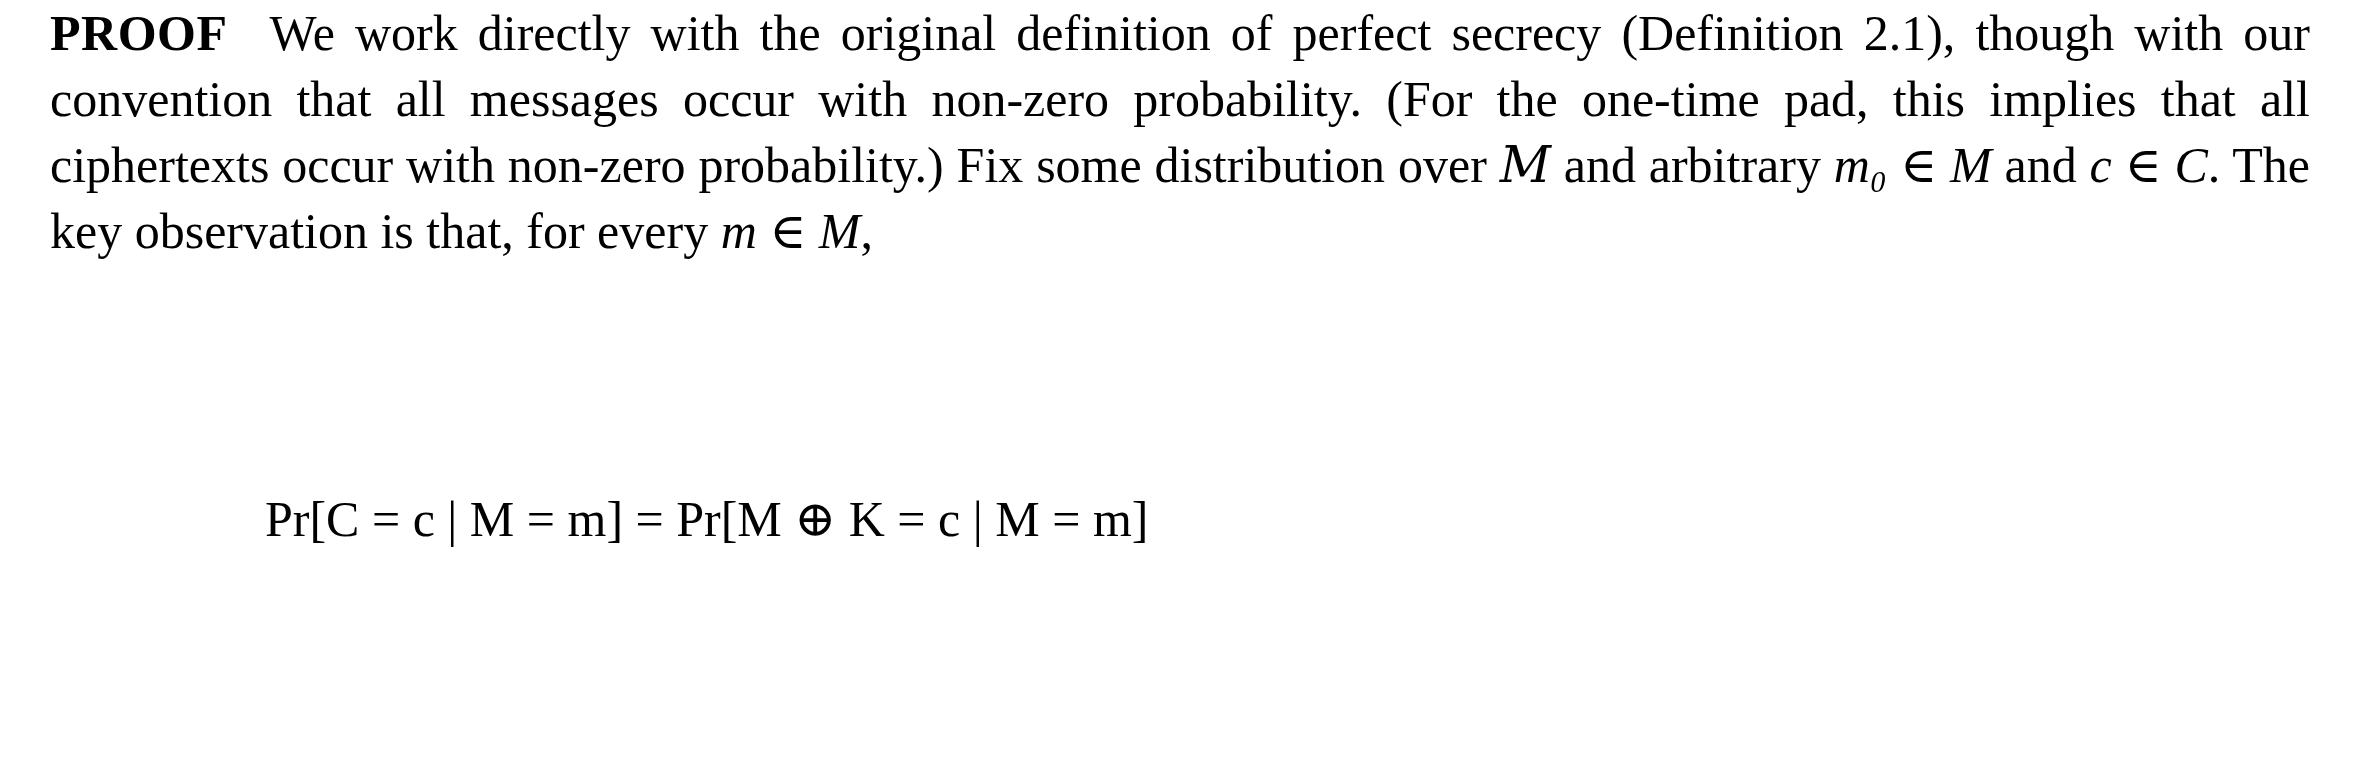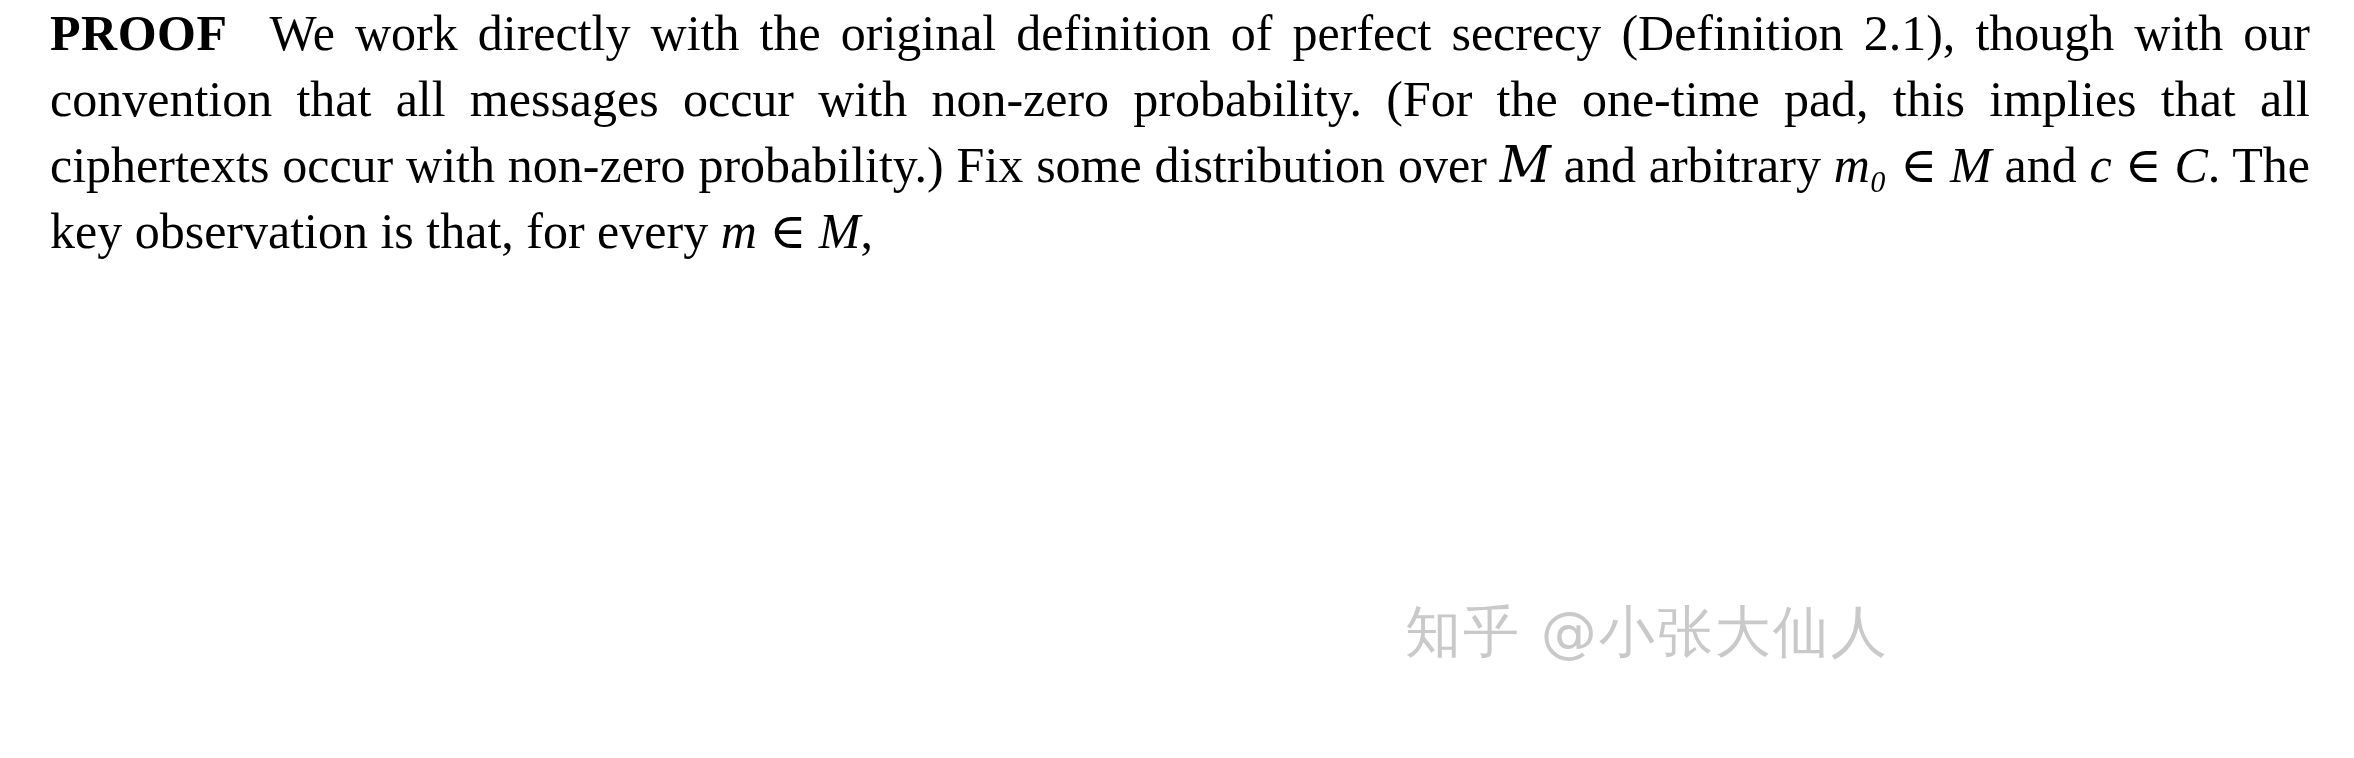--- a/index.html
+++ b/index.html
@@ -118,19 +118,23 @@
 <body>
 
 <div class="page">
 
   <div class="proof-block">
     <span class="proof-label">PROOF</span><span class="proof-gap"></span><span>We work directly with the original definition of perfect secrecy (Definition 2.1), though with our convention that all messages occur with non-zero probability. (For the one-time pad, this implies that all ciphertexts occur with non-zero probability.) Fix some distribution over </span><span class="cal math">M</span><span> and arbitrary </span><span class="math">m₀ ∈ M</span><span> and </span><span class="math">c ∈ C</span><span>. The key observation is that, for every </span><span class="math">m ∈ M</span><span>,</span>
   </div>
 
   <div class="equations">
 
+    <div class="eq-line eq-line-1">
+      <span class="mathup">Pr[C = c | M = m]</span>
+      <span class="mathup">=</span>
+      <span class="mathup">Pr[M ⊕ K = c | M = m]</span>
+    </div>
 
 
   </div>
 
-  <div class="watermark">知乎 @小张大仙人</div>
 
 </div>
 
 </body></html>

